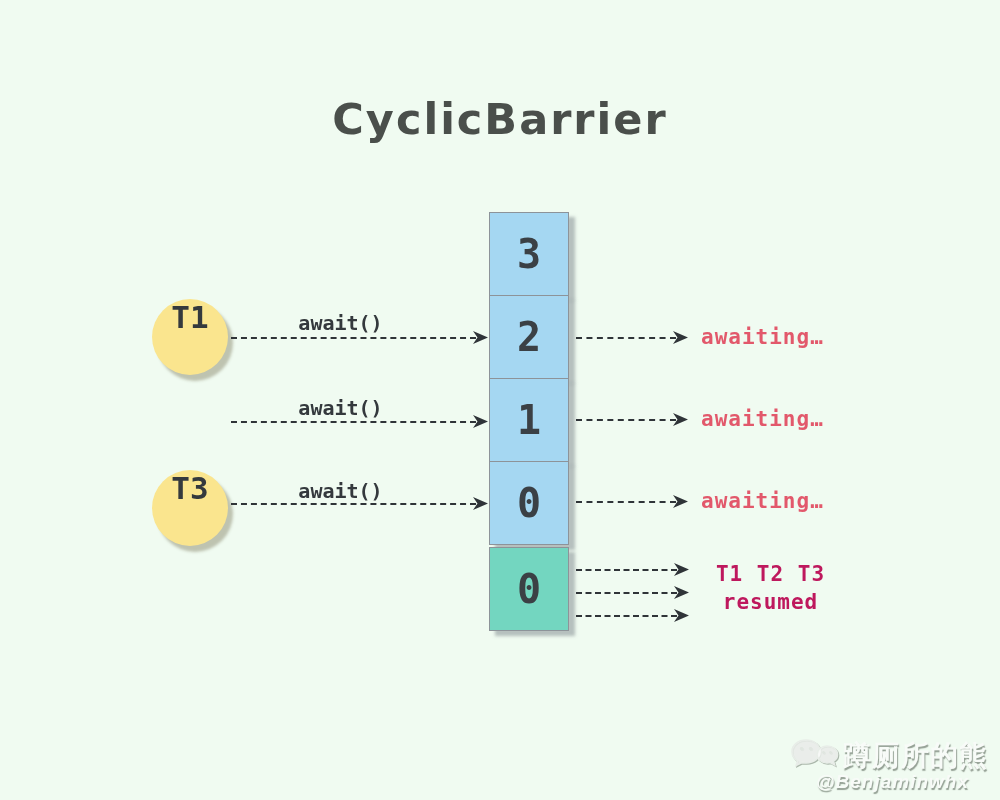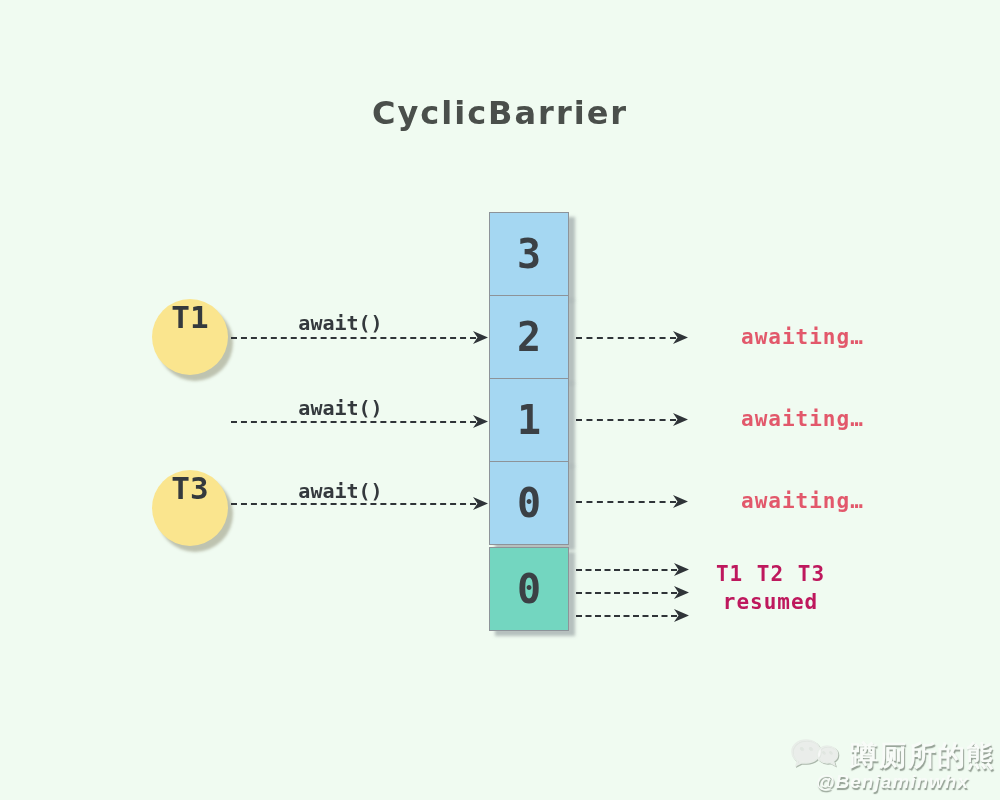--- a/index.html
+++ b/index.html
@@ -4,21 +4,21 @@
 <style>
   html,body { margin:0; padding:0; }
   .canvas {
     position:relative; width:1000px; height:800px;
     background:#F0FBF1; overflow:hidden;
     font-family:"DejaVu Sans Mono", monospace;
   }
   .title {
     position:absolute; left:0; right:0; top:94px; text-align:center;
     font-family:"DejaVu Sans", sans-serif; font-weight:bold;
-    font-size:32px; letter-spacing:2px; color:#4A4F4B;
+    font-size:43px; letter-spacing:2px; color:#4A4F4B;
   }
   .thread-circle {
     position:absolute; left:152px; width:76px; height:76px; border-radius:50%;
     background:#FAE58E; box-shadow:5px 6px 3px rgba(128,126,98,0.45);
     display:flex; align-items:flex-start; justify-content:center;
     font-weight:bold; font-size:31px; color:#34393D;
   }
   .call-label {
     position:absolute; left:238px; width:205px; text-align:center;
     font-weight:bold; font-size:20px; color:#34393D;
@@ -32,34 +32,34 @@
   .cell {
     position:absolute; left:489px; width:80px; height:84px; box-sizing:border-box;
     background:#A5D7F2; border:1px solid #8D9399;
     box-shadow:6px 5px 3px rgba(124,133,139,0.5);
     display:flex; align-items:center; justify-content:center;
     font-weight:bold; font-size:40px; color:#3B4045;
   }
   .cell.tripped { background:#73D6C0; }
   .status-label {
     position:absolute; left:701px; font-weight:bold; font-size:21px;
-    color:#E2586B; letter-spacing:1px; white-space:nowrap;margin-left:40px;
+    color:#E2586B; letter-spacing:1px; white-space:nowrap;
   }
   .resume-label {
     position:absolute; left:693px; width:155px; top:560px; text-align:center;
     font-weight:bold; font-size:21px; line-height:28px; color:#be185d;
     letter-spacing:1px;
   }
   .wm-icon { position:absolute; left:789px; top:736px;
     filter:drop-shadow(1px 1.5px 0.5px rgba(125,138,125,0.6)); }
   .wm-name {
     position:absolute; left:843px; top:737px;
     font-family:"DejaVu Sans", sans-serif; font-weight:bold; font-size:28px;
     color:#F8FBF8; text-shadow:1px 1.5px 1px rgba(125,138,125,0.8);
-    letter-spacing:1px; white-space:nowrap;margin-left:7px;
+    letter-spacing:1px; white-space:nowrap;
   }
   .wm-handle {
     position:absolute; left:816px; top:771px;
     font-family:Liberation Sans, sans-serif; font-style:italic; font-weight:bold;
     font-size:19px; color:#F8FBF8; letter-spacing:1px;
     text-shadow:1px 1.5px 1px rgba(125,138,125,0.8); white-space:nowrap;
   }
 </style>
 </head>
 <body>

